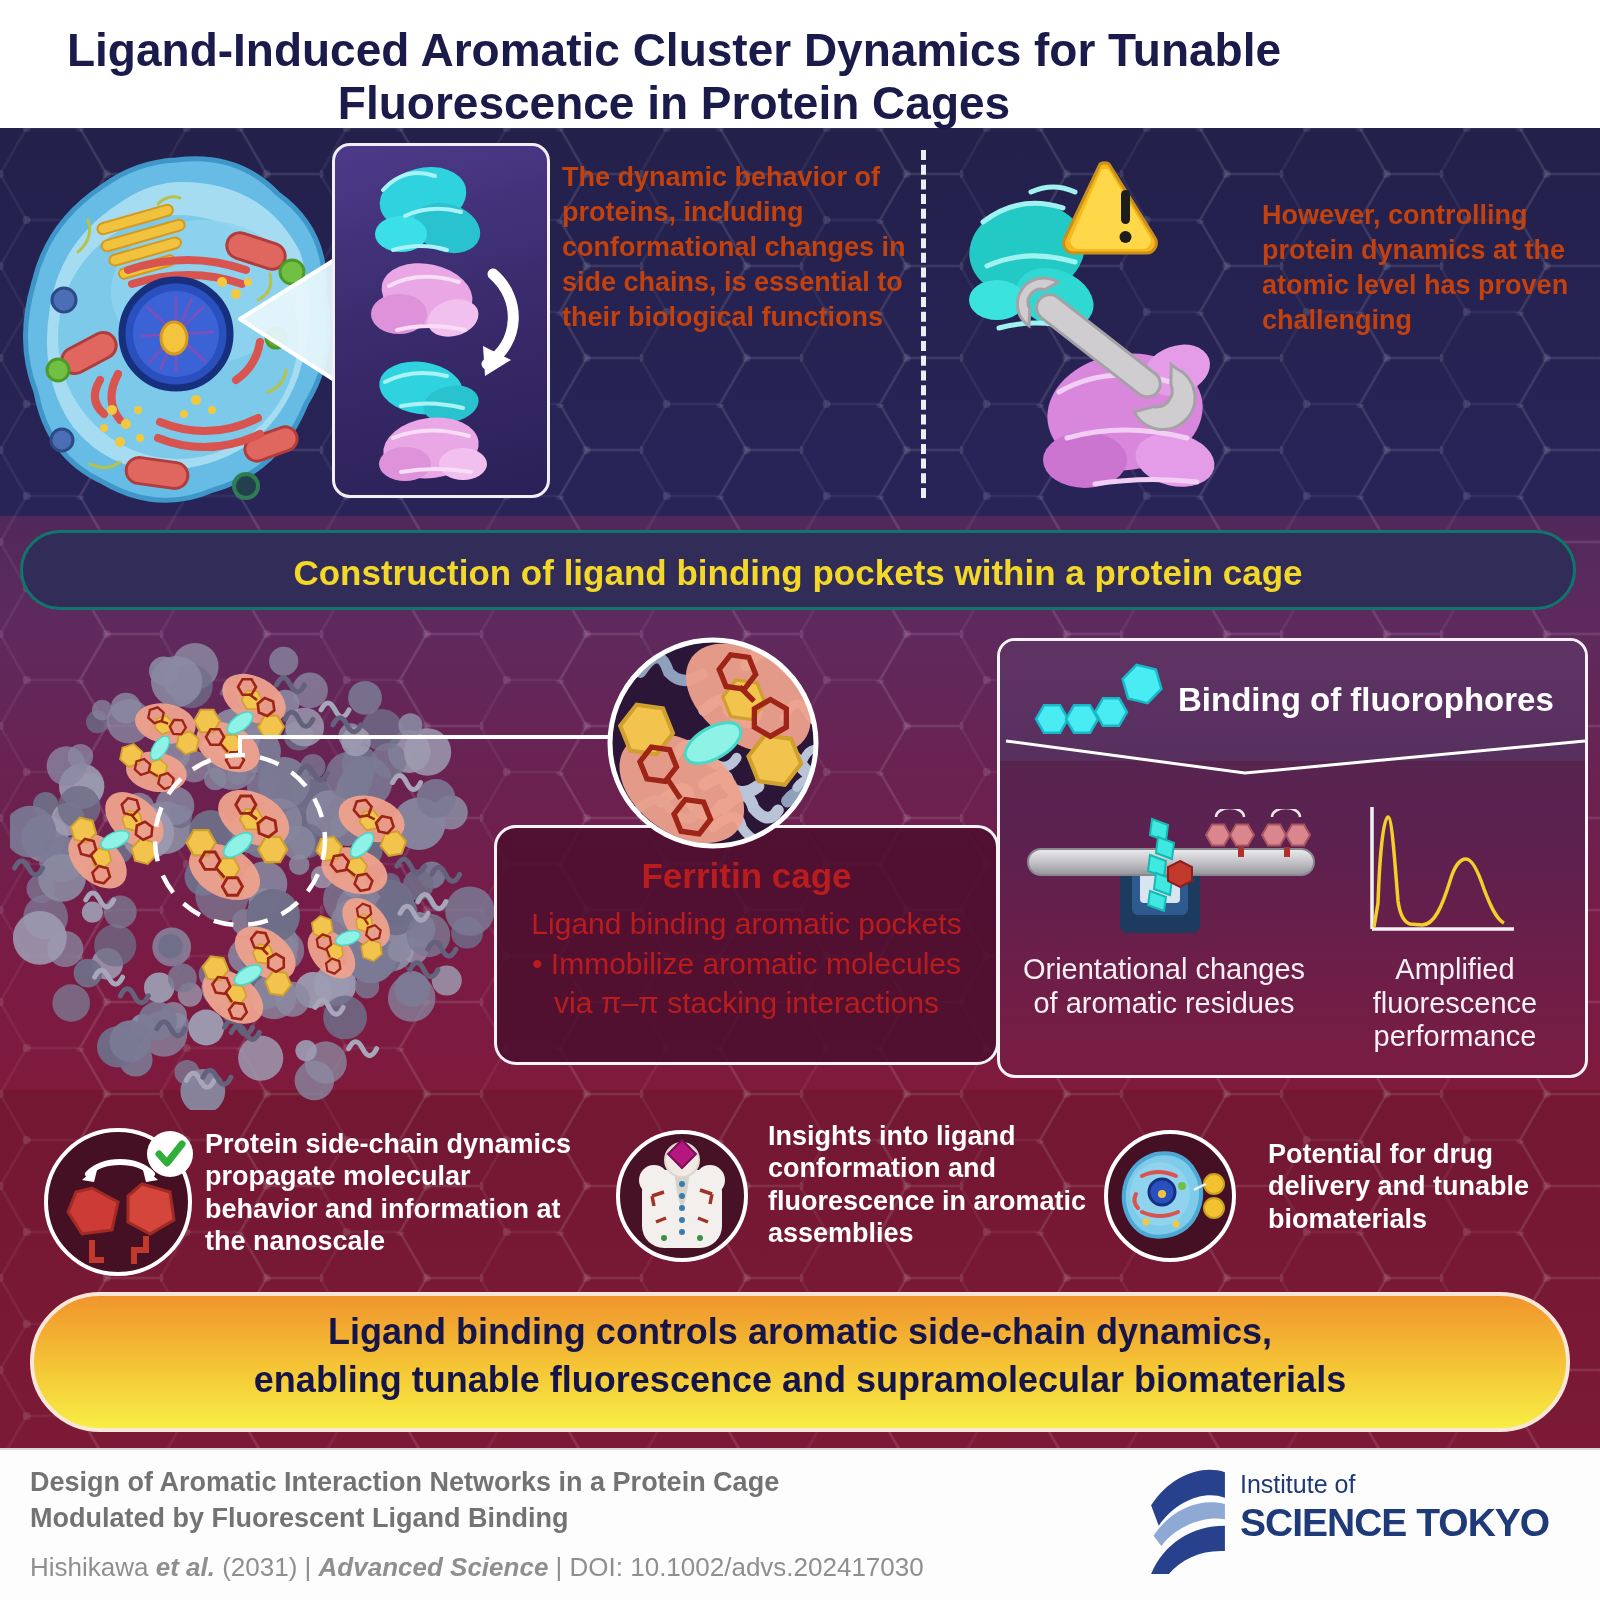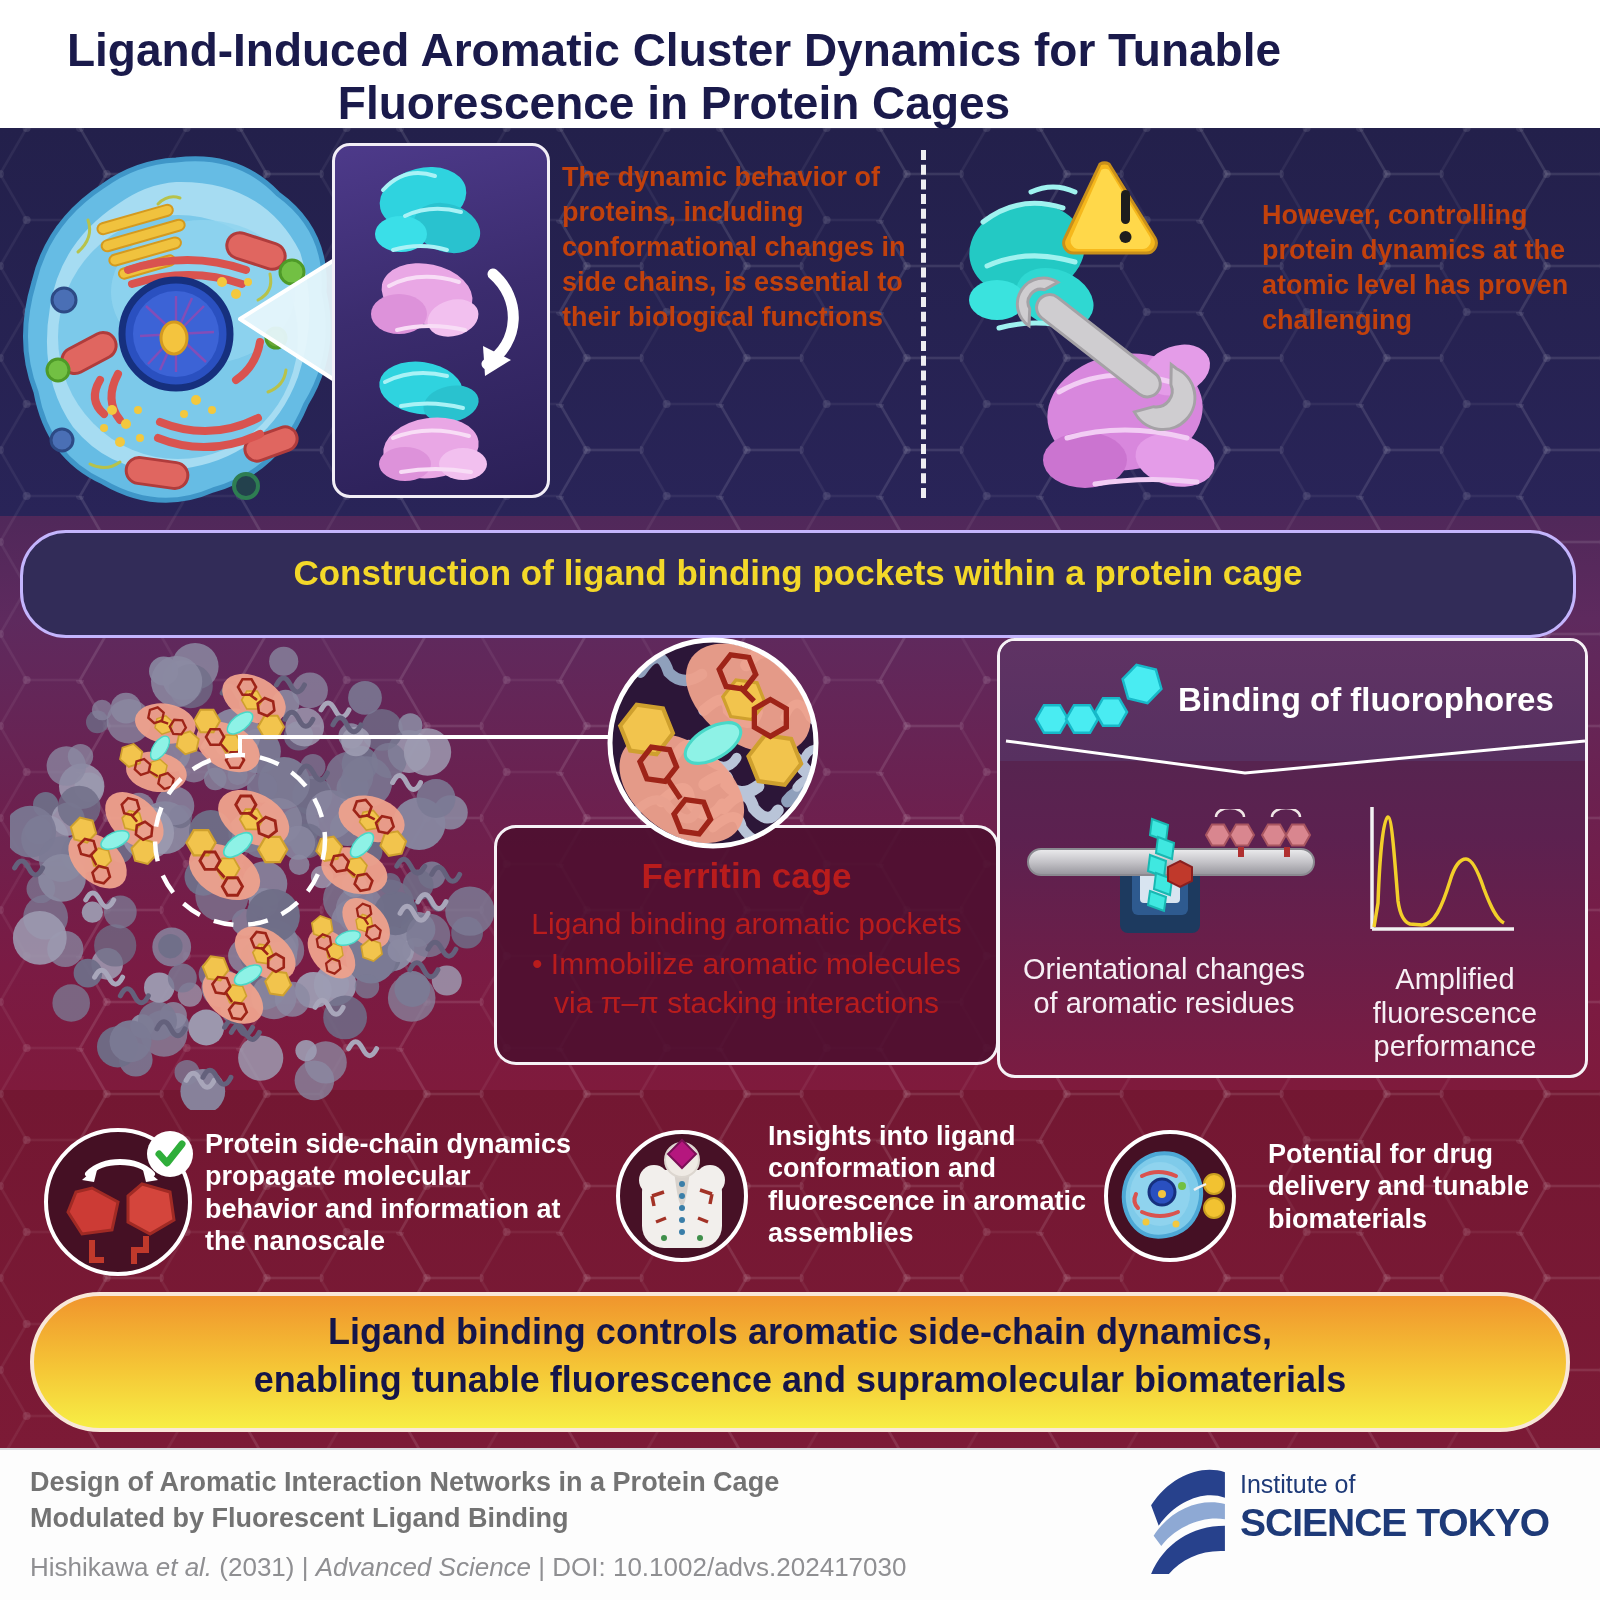--- a/index.html
+++ b/index.html
@@ -20,54 +20,54 @@
   .main-title{width:1348px;text-align:center;color:#1a1a4b;font-weight:bold;
       font-size:46px;line-height:1.16;padding-top:24px;}
   
   .intro-text{color:#c2410c;font-weight:bold;font-size:27px;line-height:1.3;z-index:3;}
   #intro-left-text{left:562px;top:160px;width:352px;}
   #intro-right-text{left:1262px;top:198px;width:330px;}
   #divider{left:921px;top:150px;height:348px;border-left:5px dashed rgba(255,255,255,0.92);z-index:2;}
   #protein-panel{left:332px;top:143px;width:212px;height:349px;border:3px solid #f2eef6;
       border-radius:18px;background:linear-gradient(165deg,#4d3a8a 0%,#3b2c6e 45%,#2b2057 100%);z-index:3;}
   
-  #construction-banner{left:20px;top:530px;width:1556px;height:108px;border:3px solid #c4b5fd;
+  #construction-banner{left:20px;top:530px;width:1556px;height:80px;border:3px solid #0f766e;
       border-radius:46px;background:#322c58;z-index:4;box-sizing:border-box;}
   #construction-banner div{width:100%;text-align:center;line-height:80px;
       color:#f3d829;font-weight:bold;font-size:35px;}
   
   #ferritin-box{left:450px;top:825px;width:505px;height:240px;border:3px solid #f6f2f6;
       border-radius:22px;background:rgba(76,15,47,0.88);z-index:4;box-sizing:border-box;color:#b91c1c;margin-left:44px;}
   #ferritin-title{margin-top:28px;text-align:center;font-weight:bold;font-size:35px;}
   #ferritin-body{margin-top:8px;text-align:center;font-size:30px;line-height:1.32;}
   #binding-panel{left:997px;top:638px;width:591px;height:440px;border:3px solid #f6f2f6;
       border-radius:18px;background:linear-gradient(180deg,#4f2950 0%,#5c2150 45%,#7a1c42 100%);
       z-index:4;box-sizing:border-box;overflow:hidden;position:absolute;}
   #binding-header{position:absolute;left:0;top:0;width:100%;height:120px;
       background:linear-gradient(180deg,#5f3364,#573060);}
   #binding-title{position:absolute;left:178px;top:40px;width:400px;color:#fff;
       font-weight:bold;font-size:33px;}
   .binding-caption{position:absolute;top:312px;color:#f6eff4;font-size:29px;
       line-height:1.16;text-align:center;font-weight:normal;}
   #caption-left{left:8px;width:312px;}
-  #caption-right{left:330px;width:250px;margin-top:10px;}
+  #caption-right{left:330px;width:250px;}
   
   .takeaway-text{color:#ffffff;font-weight:bold;font-size:27px;line-height:1.2;z-index:3;}
   #takeaway-1-text{left:205px;top:1128px;width:378px;}
   #takeaway-2-text{left:768px;top:1120px;width:330px;}
   #takeaway-3-text{left:1268px;top:1138px;width:310px;}
   
   #conclusion-pill{left:30px;top:1292px;width:1540px;height:140px;border:4px solid #f8e7d8;
       border-radius:72px;background:linear-gradient(180deg,#f0952d 0%,#f5c636 55%,#f7ee45 100%);
       z-index:4;box-sizing:border-box;}
   #conclusion-pill div{text-align:center;color:#15154a;font-weight:bold;font-size:36px;line-height:1.32;padding-top:12px;}
   
   #paper-title{left:30px;top:1464px;color:#737373;font-weight:bold;font-size:27px;line-height:1.35;z-index:2;}
   #citation{left:30px;top:1552px;color:#8f8f92;font-size:26px;z-index:2;}
-  #citation .it{font-style:italic;}
+  #citation .it{font-style:italic;font-weight:bold;}
   #logo{left:1148px;top:1462px;z-index:2;}
   #logo-text{left:1240px;top:1470px;color:#1e3a78;z-index:2;}
   #logo-text .l1{font-size:25px;}
   #logo-text .l2{font-size:39px;font-weight:bold;letter-spacing:-1px;margin-top:2px;}
   svg{display:block;}
 </style>
 </head>
 <body>
 
 <div class="abs" id="title-band"></div>

